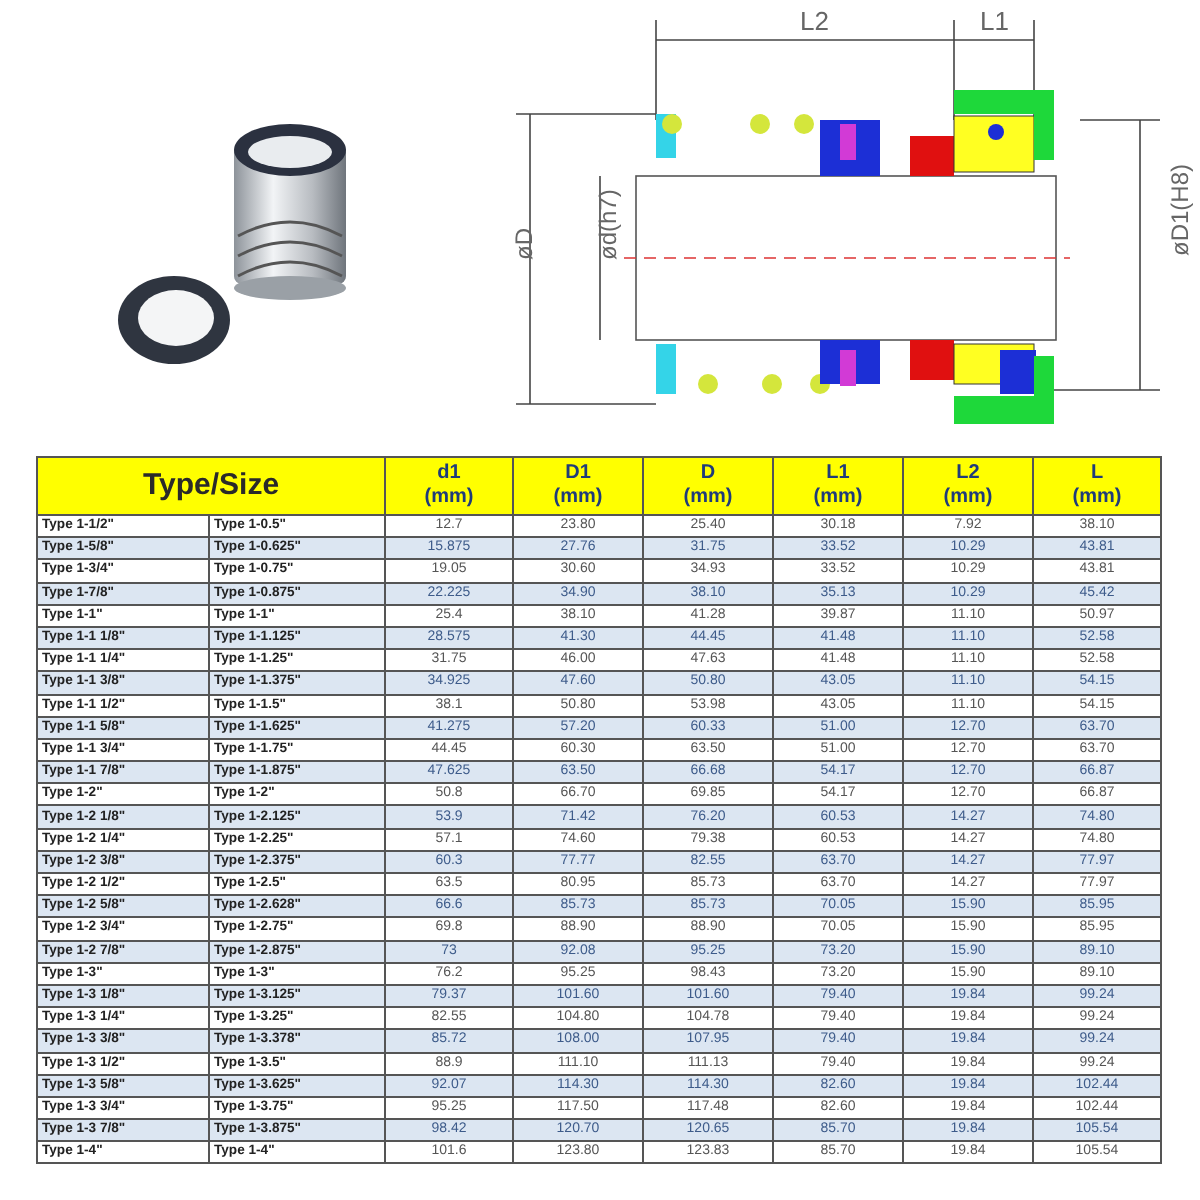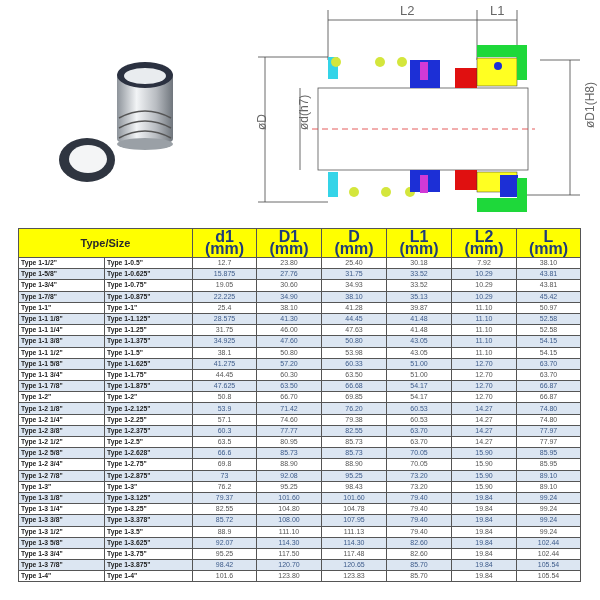--- a/index.html
+++ b/index.html
@@ -1,21 +1,21 @@
 <!DOCTYPE html>
 <html><head>
 <meta charset="utf-8">
 <style>
   html, body { margin:0; padding:0; background:#ffffff; }
   body { width:600px; height:600px; position:relative; overflow:hidden; font-family:"Liberation Sans", sans-serif; }
   .photo { position:absolute; left:0; top:0; width:250px; height:222px; }
   .diagram { position:absolute; left:240px; top:0; width:360px; height:225px; }
   table.spec { position:absolute; left:18px; top:228px; width:562px; border-collapse:collapse; table-layout:fixed; }
-  table.spec th { background:#ffff00; color:#1f3b7a; font-weight:bold; font-size:16px; line-height:12px; height:28px; border:1px solid #555; padding:0; text-align:center; }
-  table.spec th.typesize { font-size:11px; color:#2a2a2a;margin-left:24px; }
+  table.spec th { background:#ffff00; color:#1f3b7a; font-weight:bold; font-size:10px; line-height:12px; height:28px; border:1px solid #555; padding:0; text-align:center; }
+  table.spec th.typesize { font-size:15px; color:#2a2a2a;margin-left:24px; }
   table.spec td { font-size:7px; height:10.2px; line-height:10px; border:1px solid #555; padding:0 2px; color:#555; text-align:center; white-space:nowrap; overflow:hidden; }
   table.spec td.t { text-align:left; color:#222; font-weight:bold; font-size:6.8px; }
   table.spec tr.alt td { background:#dce6f2; }
   table.spec tr.alt td.num { color:#3d5b8a; }
 </style>
 </head>
 <body>
 
 <svg class="photo" viewBox="0 0 250 222">
 

